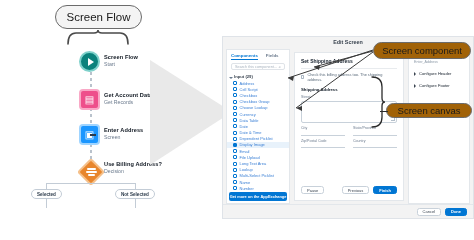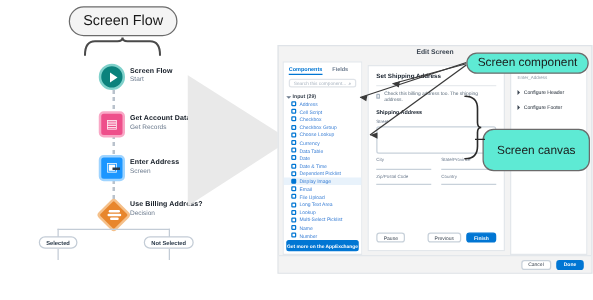--- a/index.html
+++ b/index.html
@@ -10,21 +10,21 @@
     font-family:"Liberation Sans", sans-serif;
     overflow:hidden;
     position:relative;
   }
   #stage { position:absolute; inset:0; }
 
   
   .callout-pill {
     position:absolute;
     border:1.4px solid #6b6b6b;
-    background:#5eead4;
+    background:#a16207;
     border-radius:10px;
     color:#1a1a1a;
     display:flex; align-items:center; justify-content:center;
     white-space:nowrap;
   }
   #title-pill {
     left:55px; top:5px; width:87px; height:24px;
     font-size:11.5px; border-radius:12px;
     background:#f4f4f4;
   }
@@ -162,21 +162,21 @@
     display:flex; align-items:center; gap:3px; font-size:4.1px; color:#16202c;
     margin-top:7px;
   }
   .p-acc:before{content:"";border-left:2.6px solid #3a4450;border-top:2px solid transparent;border-bottom:2px solid transparent;flex:none;}
 
   
   #app-foot { position:absolute; left:0; right:0; bottom:0; height:14px; background:#f3f3f3; border-top:1px solid #e3e7eb; display:flex; align-items:center; justify-content:flex-end; gap:4px; padding-right:6px; }
 
   
   #cmp-pill { left:373px; top:42px; width:98px; height:17px; font-size:9.5px; border-radius:9px; z-index:9;}
-  #cvs-pill { left:386px; top:103px; width:86px; height:34px; font-size:9.5px; border-radius:9px; z-index:9;}
+  #cvs-pill { left:386px; top:103px; width:86px; height:15px; font-size:9.5px; border-radius:9px; z-index:9;}
   #brace-right { position:absolute; left:370px; top:76px; width:16px; height:52px; z-index:8;}
   #ptr-svg { position:absolute; left:222px; top:36px; width:252px; height:120px; z-index:7; pointer-events:none;}
 </style>
 </head>
 <body>
 
 <div id="stage">
 
   <div class="callout-pill" id="title-pill">Screen Flow</div>
 

